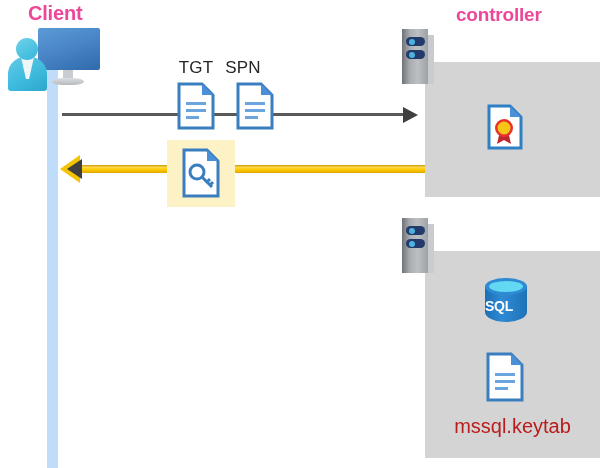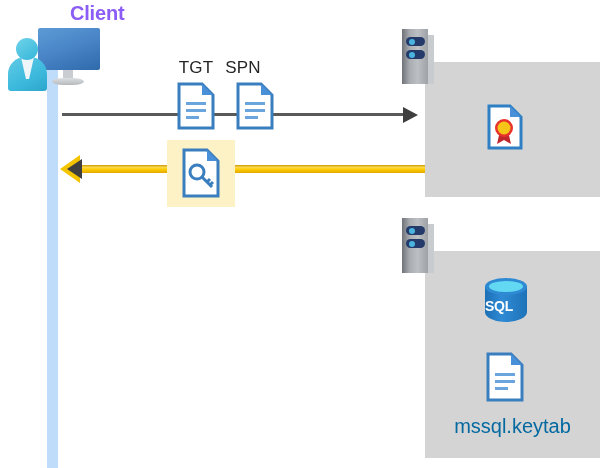--- a/index.html
+++ b/index.html
@@ -24,24 +24,23 @@
     left: 47px;
     top: 60px;
     width: 11px;
     height: 408px;
     background: #bfdcfa;
   }
 
   
   .title-text {
     font-weight: bold;
-    color: #8b5cf6;
+    color: #ec4899;
     line-height: 1.12;
     letter-spacing: -0.2px;
-    margin-left: 42px;
   }
   #client-title {
     left: 28px;
     top: 2px;
     font-size: 20px;
   }
   #dc-title {
     left: 456px;
     top: 4px;
     font-size: 19px;
@@ -218,21 +217,21 @@
     color: #ffffff;
     letter-spacing: -0.3px;
   }
 
   
   #keytab-caption {
     left: 425px; top: 415px;
     width: 175px;
     text-align: center;
     font-size: 20px;
-    color: #0369a1;
+    color: #b91c1c;
   }
 </style>
 </head>
 <body>
 
 <div id="diagram">
 
   <div class="abs" id="client-lifeline"></div>
 
   <div class="abs title-text" id="client-title">Client</div>
@@ -281,20 +280,21 @@
       <path d="M2 2 H25 L36 13 V48 H2 Z" fill="#ffffff" stroke="#3a7ebf" stroke-width="3"></path>
       <path d="M25 2 L36 13 H25 Z" fill="#4a90d9"></path>
       <circle cx="15" cy="24" r="7" fill="none" stroke="#3a7ebf" stroke-width="3"></circle>
       <path d="M20 29 L30 39" stroke="#3a7ebf" stroke-width="3" fill="none"></path>
       <path d="M25 34 L28 31" stroke="#3a7ebf" stroke-width="3" fill="none"></path>
       <path d="M28 37 L31 34" stroke="#3a7ebf" stroke-width="3" fill="none"></path>
     </svg>
   </div>
 
   <div class="abs title-text" id="dc-title">
+    <div>controller</div>
   </div>
   <div class="abs gray-panel" id="dc-panel"></div>
   <div class="abs server-icon" id="dc-server">
     <div class="abs server-shadow"></div>
     <div class="abs server-body"></div>
     <div class="abs bay b1"></div>
     <div class="abs bay b2"></div>
     <div class="abs led l1"></div>
     <div class="abs led l2"></div>
   </div>

